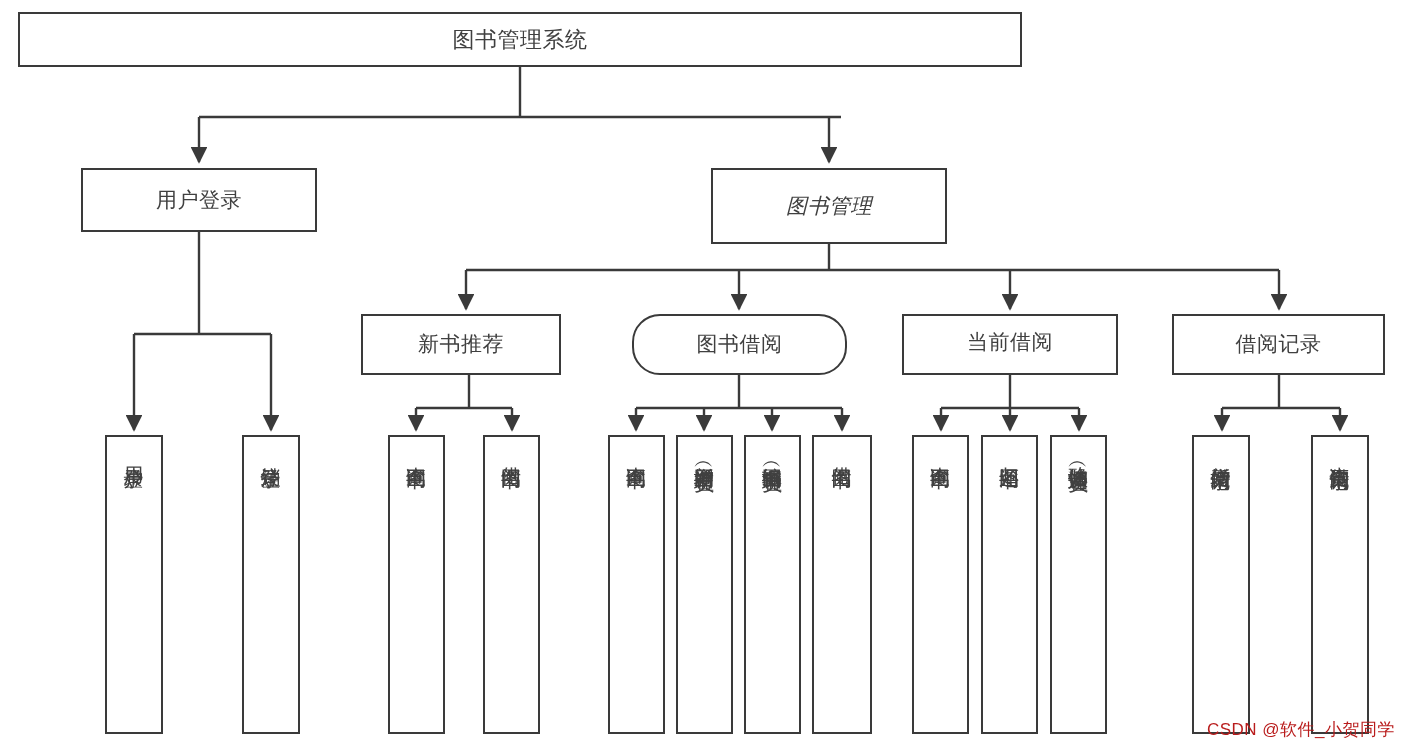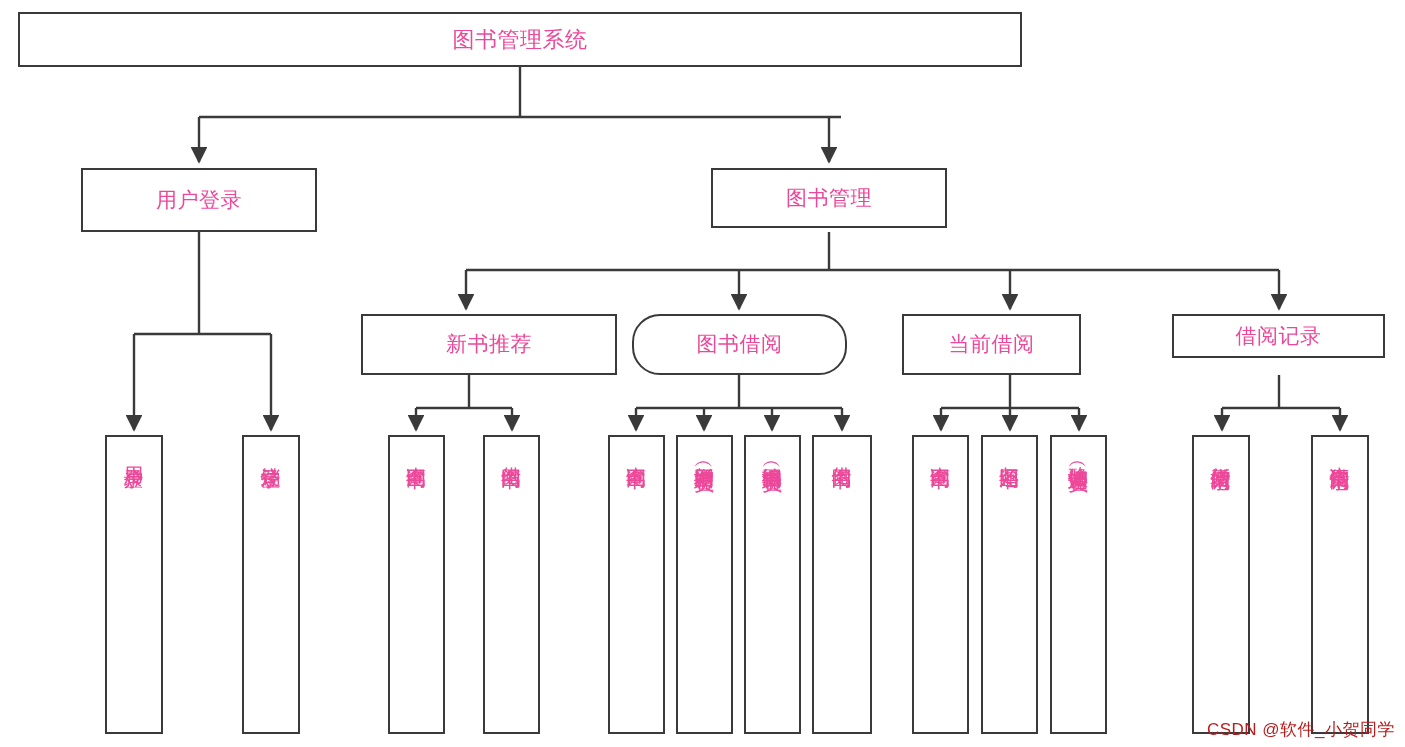--- a/index.html
+++ b/index.html
@@ -28,21 +28,21 @@
   }
   
   .node {
     position: absolute;
     box-sizing: border-box;
     background: #ffffff;
     border: 2px solid #3a3a3a;
     display: flex;
     align-items: center;
     justify-content: center;
-    color: #ec4899;
+    color: #404040;
   }
   .node .lbl {
     display: block;
     text-align: center;
     line-height: 1.18;
     white-space: pre;
   }
   
   .node.horiz .lbl {
     font-size: 21px;
@@ -133,34 +133,34 @@
     </g>
   </svg>
 
   <div class="node horiz root" style="left:18px; top:12px; width:1004px; height:55px;">
     <span class="lbl">图书管理系统</span>
   </div>
 
   <div class="node horiz" style="left:81px; top:168px; width:236px; height:64px;">
     <span class="lbl">用户登录</span>
   </div>
-  <div class="node horiz" style="left:711px; top:168px; width:236px; height:60px;">
+  <div class="node horiz" style="left:711px; top:168px; width:236px; height:76px;font-style:italic;">
     <span class="lbl">图书管理</span>
   </div>
 
-  <div class="node horiz" style="left:361px; top:314px; width:256px; height:61px;">
+  <div class="node horiz" style="left:361px; top:314px; width:200px; height:61px;">
     <span class="lbl">新书推荐</span>
   </div>
   <div class="node horiz" style="left:632px; top:314px; width:215px; height:61px;border-radius:28px;">
     <span class="lbl">图书借阅</span>
   </div>
-  <div class="node horiz" style="left:902px; top:314px; width:179px; height:61px;">
+  <div class="node horiz" style="left:902px; top:314px; width:216px; height:61px;font-family:Liberation Mono, monospace;">
     <span class="lbl">当前借阅</span>
   </div>
-  <div class="node horiz" style="left:1172px; top:314px; width:213px; height:44px;">
+  <div class="node horiz" style="left:1172px; top:314px; width:213px; height:61px;">
     <span class="lbl">借阅记录</span>
   </div>
 
   <div class="node vert" style="left:105px; top:435px; width:58px; height:299px;">
     <span class="lbl">用户登录</span>
   </div>
   <div class="node vert" style="left:242px; top:435px; width:58px; height:299px;">
     <span class="lbl">注销登录</span>
   </div>
 

